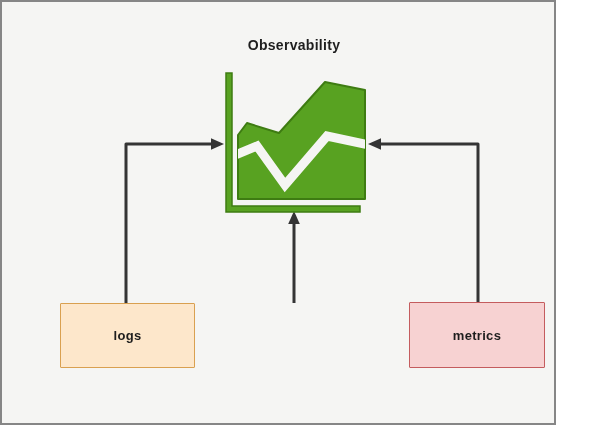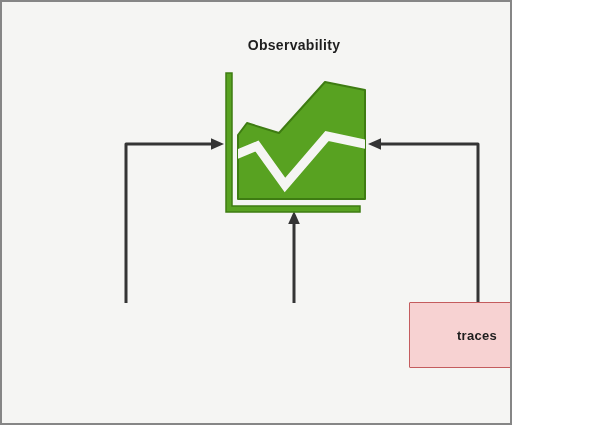--- a/index.html
+++ b/index.html
@@ -18,21 +18,21 @@
     --traces-border:#c45c5e;
   }
   html,body{margin:0;padding:0;}
   body{
     width:600px;height:425px;
     font-family:"Liberation Sans","DejaVu Sans",sans-serif;
     background:#fff;
   }
   .canvas{
     position:relative;
-    width:512px;height:425px;
+    width:556px;height:425px;
     box-sizing:border-box;
     background:var(--canvas-bg);
     border:2px solid var(--canvas-border);
     overflow:hidden;
   }
   .arrows-layer{
     position:absolute;left:0;top:0;width:600px;height:425px;
     pointer-events:none;
   }
   .arrow-line{
@@ -96,17 +96,20 @@
         <clipPath id="areaClip">
           <polygon points="14,129 14,65 23,53 55,63 101,12 141,20 141,129"></polygon>
         </clipPath>
       </defs>
       <path class="chart-axis" d="M2,3 H8 V136 H136 V142 H2 Z"></path>
       <polygon class="chart-area" points="14,129 14,65 23,53 55,63 101,12 141,20 141,129"></polygon>
       <polyline class="chart-stripe" points="9,86 33,76 61,115 103,66 145,75" clip-path="url(#areaClip)"></polyline>
     </svg>
   </div>
 
+  <div class="node node-logs">
+    <span>logs</span>
+  </div>
   <div class="node node-traces">
-    <span>traces</span>
+    <span>metrics</span>
   </div>
 
 </div>
 
 </body></html>

